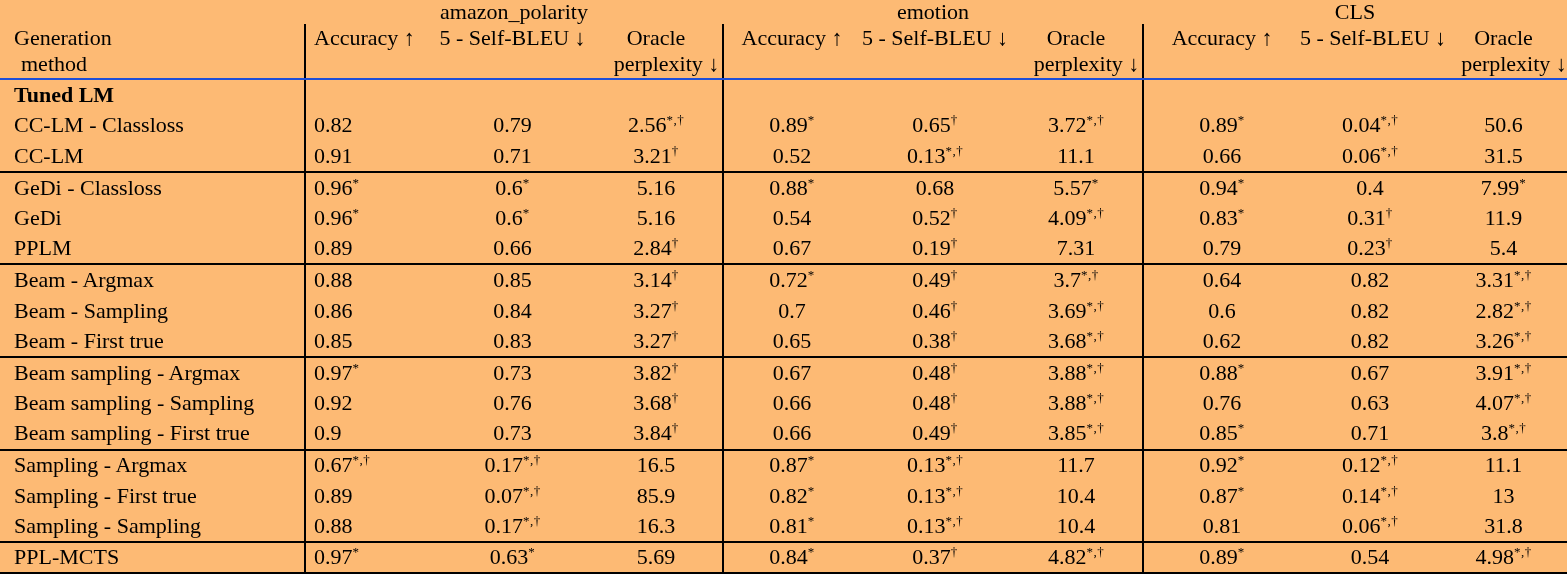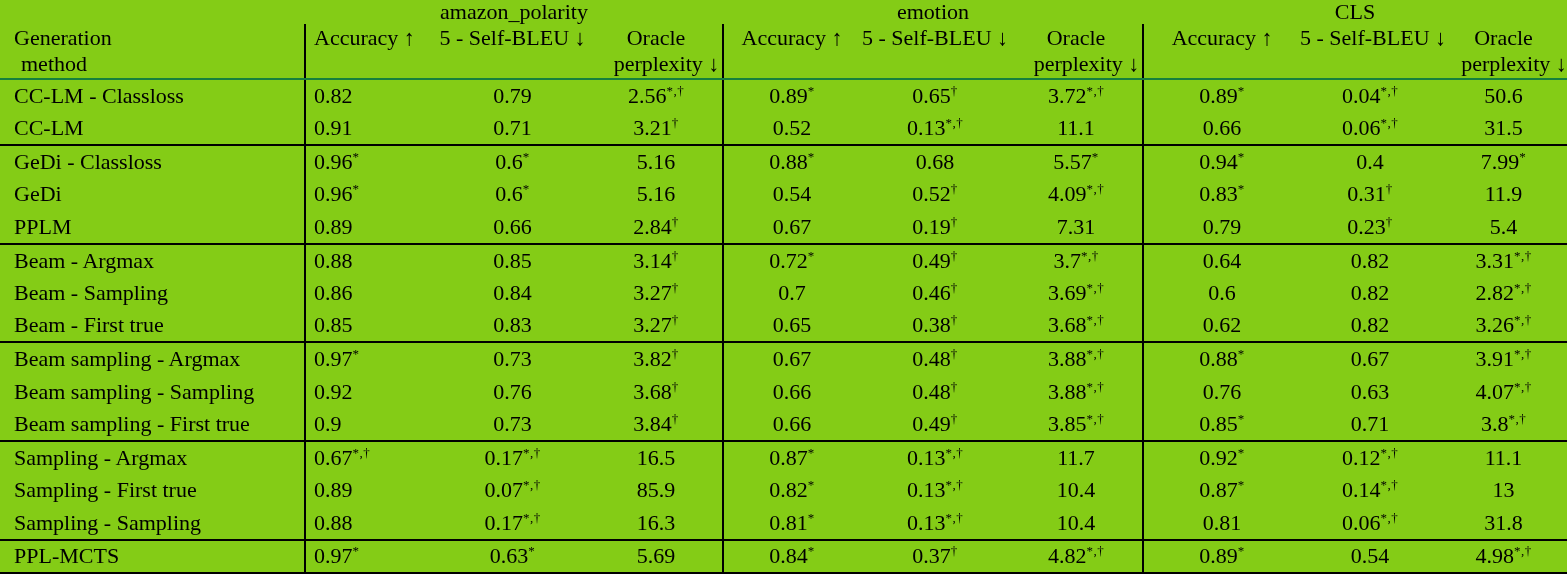--- a/index.html
+++ b/index.html
@@ -1,32 +1,32 @@
 <!DOCTYPE html>
 <html><head>
 <meta charset="utf-8">
 <style>
   html, body { margin: 0; padding: 0; background: #ffffff; }
   .wrap {
-    width: 1567px; height: 574px; background: #84cc16; color: #000;
+    width: 1567px; height: 574px; background: #fdba74; color: #000;
     font-family: "Liberation Serif", "DejaVu Serif", serif;
     overflow: hidden;
   }
   table.results {
     border-collapse: collapse; table-layout: fixed;
     width: 1567px; height: 574px;
     font-size: 22px; line-height: 1.1;
     border-bottom: 2px solid #000;
   }
   td { padding: 0; white-space: nowrap; overflow: visible; vertical-align: middle; }
   tr.group-row { height: 23px; }
   tr.group-row td { text-align: center; vertical-align: top; }
   tr.head1 { height: 28px; margin-left: 40px; }
   tr.head2 { height: 27px; }
-  tr.head2 td { border-bottom: 2px solid #15803d; vertical-align: top; padding-left: 21px; }
+  tr.head2 td { border-bottom: 2px solid #1d4ed8; vertical-align: top; padding-left: 21px; }
   tbody tr { height: 27px; }
   .method { text-align: left; padding-left: 14px; }
   .section-label { font-weight: bold; }
   .num { text-align: center; }
   .al { text-align: left; padding-left: 8px; }
   .gstart { border-left: 2px solid #000; }
   tr.rule td { border-top: 2px solid #000; }
   sup { font-size: 13px; line-height: 0; vertical-align: super; letter-spacing: 0.5px; }
   b { font-weight: normal; }
 </style>
@@ -74,20 +74,32 @@
         <td class="gstart"></td>
         <td></td>
         <td class="num">perplexity ↓</td>
         <td class="gstart"></td>
         <td></td>
         <td class="num">perplexity ↓</td>
       </tr>
     </thead>
     <tbody>
         <tr>
+          <td class="method section-label">Tuned LM</td>
+          <td class="num gstart al"></td>
+          <td class="num"></td>
+          <td class="num"></td>
+          <td class="num gstart"></td>
+          <td class="num"></td>
+          <td class="num"></td>
+          <td class="num gstart"></td>
+          <td class="num"></td>
+          <td class="num"></td>
+        </tr>
+        <tr>
           <td class="method">CC-LM - Classloss</td>
           <td class="num gstart al"><span>0.82</span></td>
           <td class="num"><span>0.79</span></td>
           <td class="num"><b>2.56</b><sup>*,†</sup></td>
           <td class="num gstart"><b>0.89</b><sup>*</sup></td>
           <td class="num"><span>0.65</span><sup>†</sup></td>
           <td class="num"><span>3.72</span><sup>*,†</sup></td>
           <td class="num gstart"><span>0.89</span><sup>*</sup></td>
           <td class="num"><b>0.04</b><sup>*,†</sup></td>
           <td class="num"><span>50.6</span></td>

